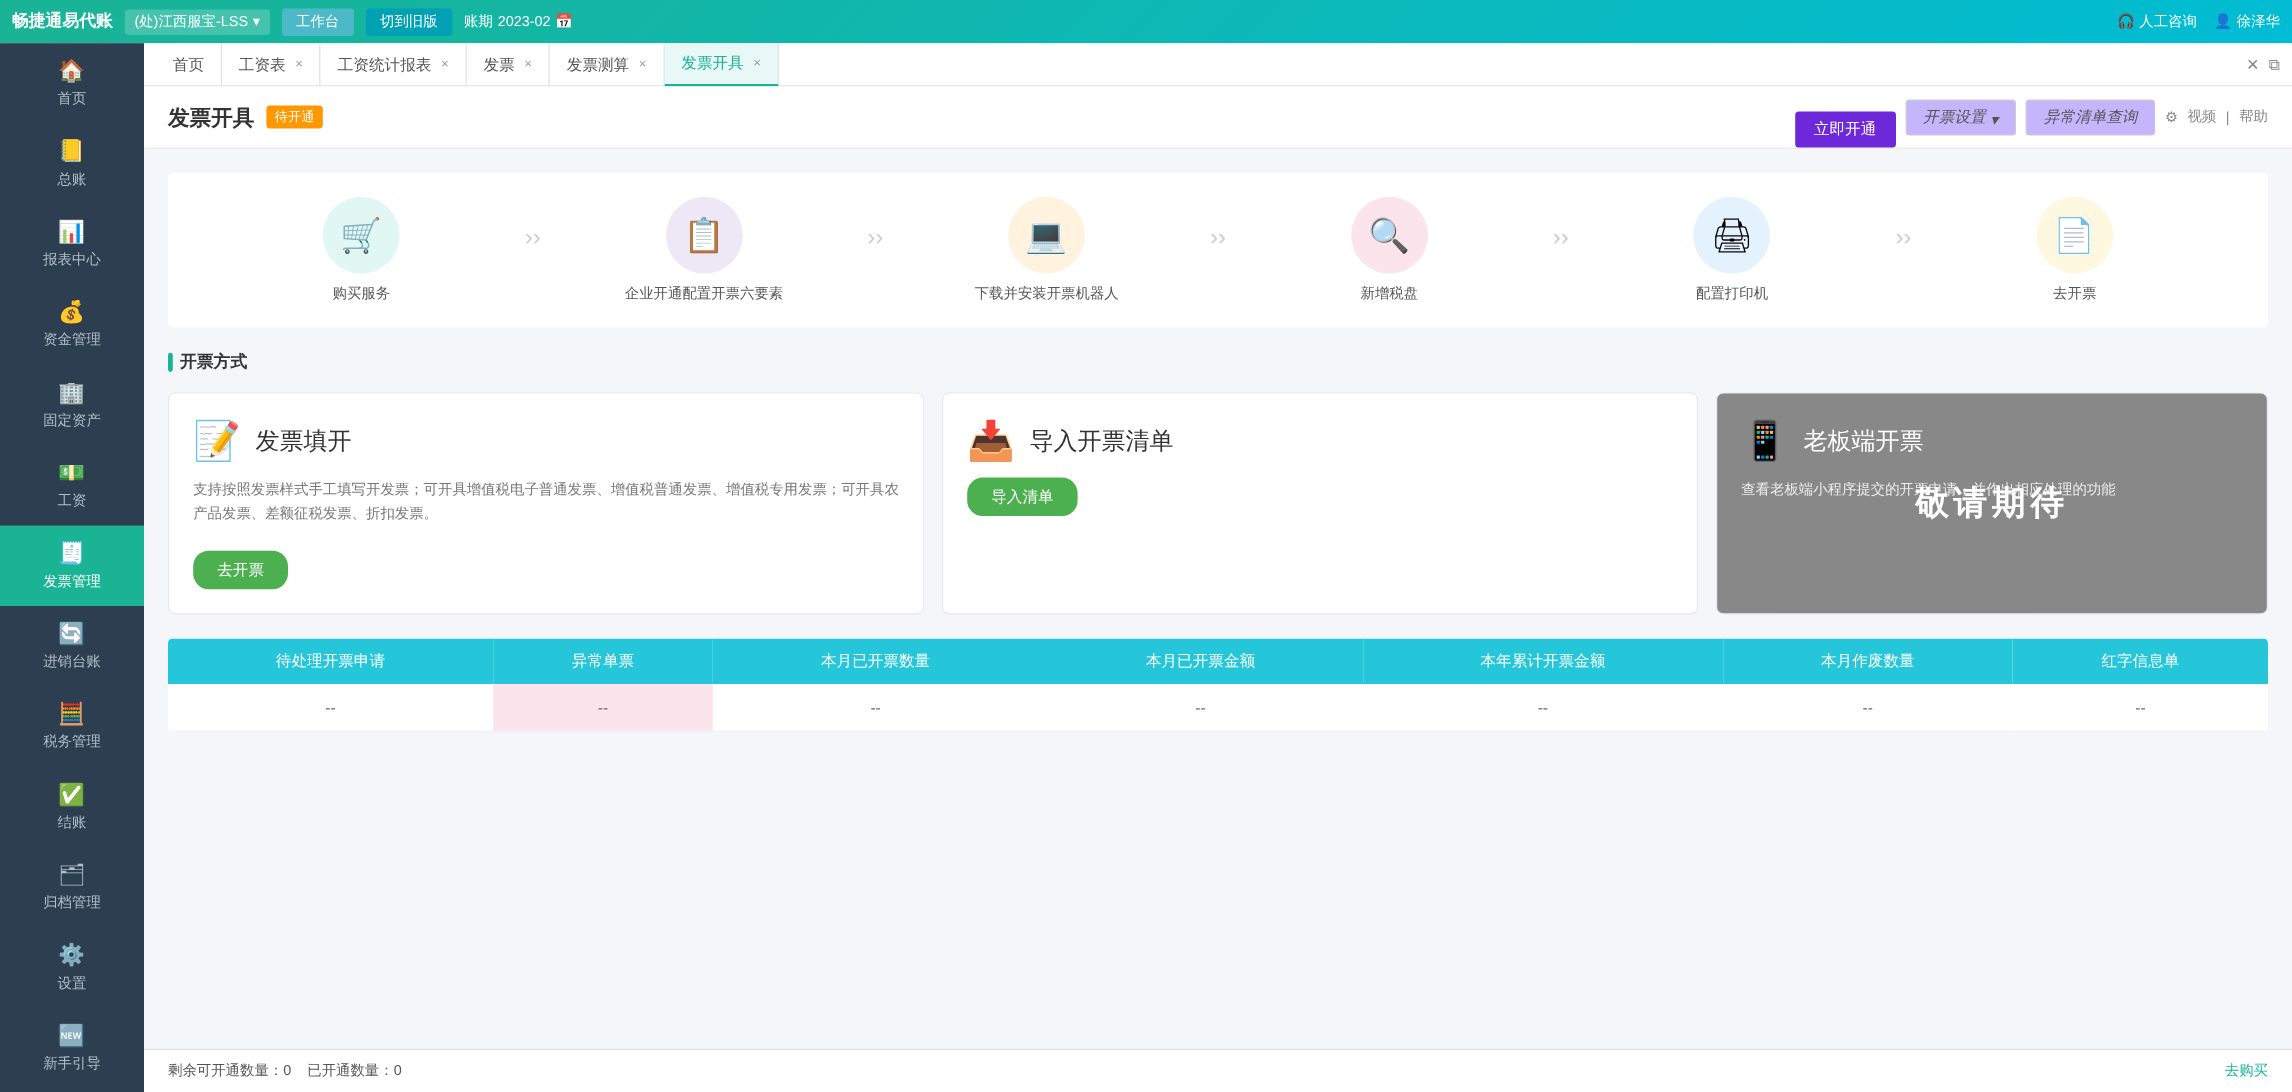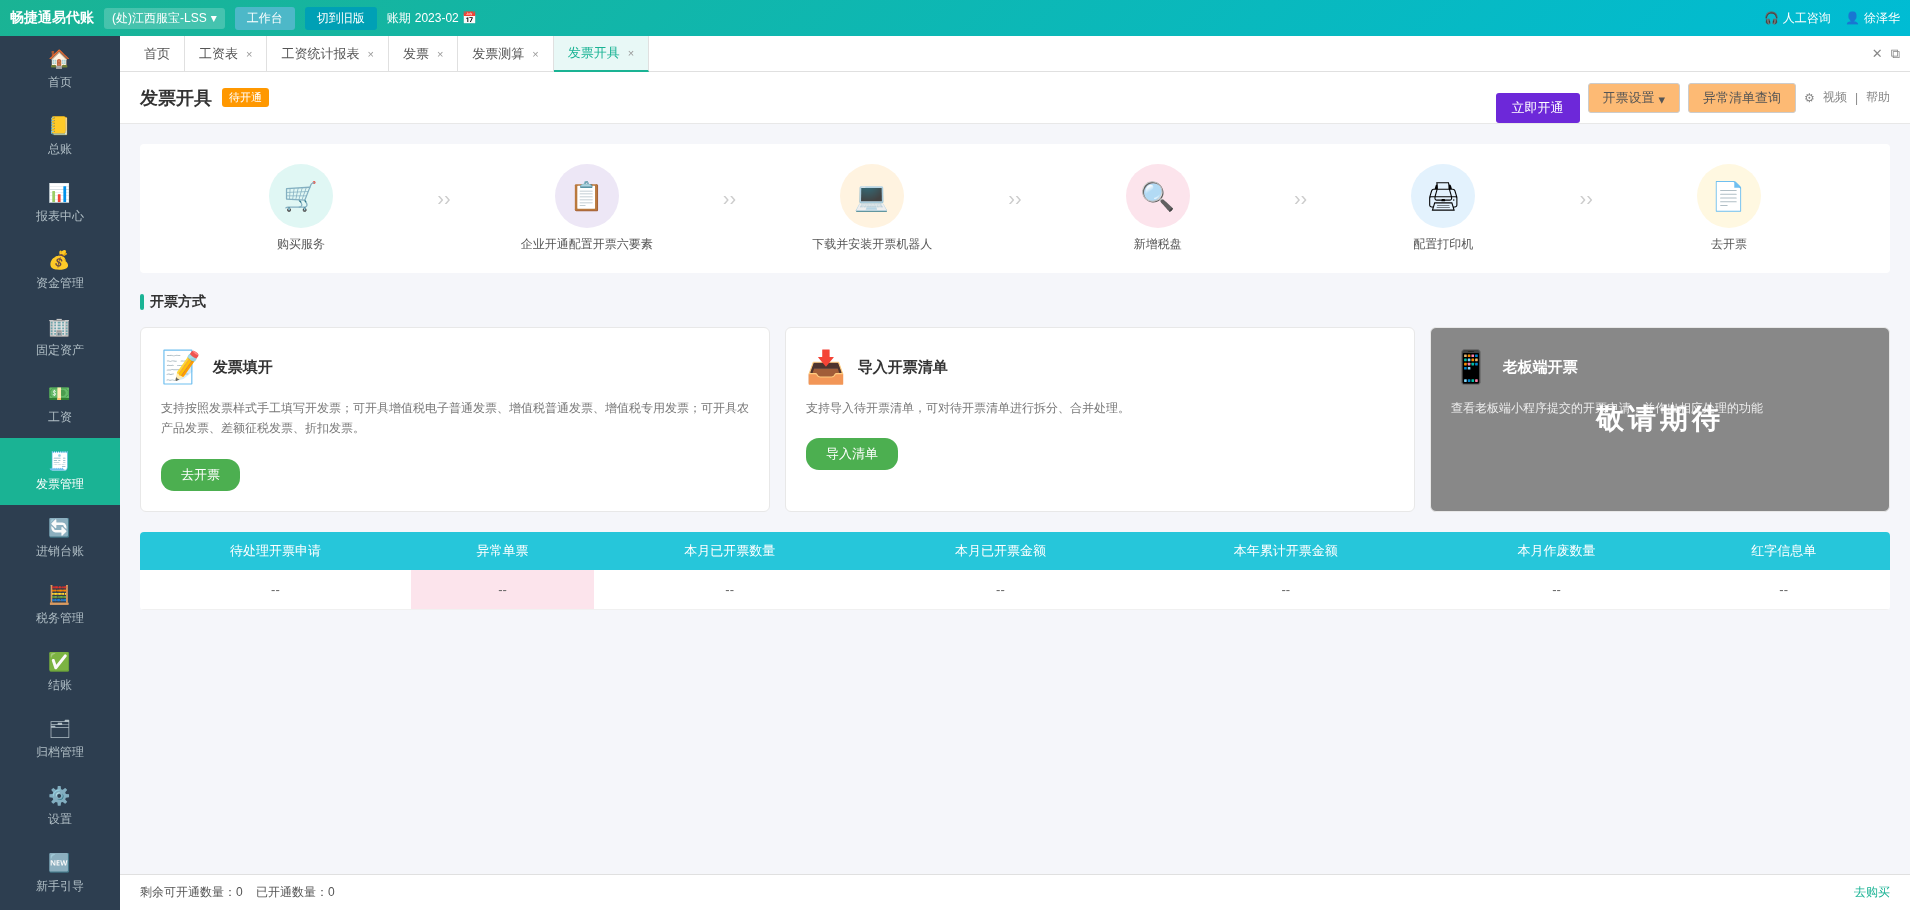--- a/index.html
+++ b/index.html
@@ -138,28 +138,28 @@
       background: #6d28d9;
       color: white;
       border: none;
       padding: 6px 16px;
       border-radius: 3px;
       cursor: pointer;
       font-size: 13px;
       margin-top: 20px;
     }
     .btn-outline {
-      background: #fdba74;
+      background: #c4b5fd;
       color: #555;
       border: 1px solid #ccc;
       padding: 5px 14px;
       border-radius: 3px;
       cursor: pointer;
       font-size: 13px;
-      display: flex; align-items: flex-end; gap: 4px;
+      display: flex; align-items: flex-end; gap: 4px; font-style: italic;
     }
     .page-header-help { display: flex; align-items: center; gap: 8px; font-size: 12px; color: #888; }
 
     
     .main-content {
       flex: 1;
       overflow-y: auto;
       padding: 20px;
       background: #f5f6fa;
     }
@@ -233,21 +233,21 @@
     }
     .method-card.disabled {
       background: #888;
       color: white;
     }
     .method-header {
       display: flex; align-items: center; gap: 12px;
       margin-bottom: 12px;
     }
     .method-icon { font-size: 32px; }
-    .method-title { font-size: 15px; font-weight: bold; color: #333; }
+    .method-title { font-size: 20px; font-weight: normal; color: #333; }
     .method-desc { font-size: 12px; color: #777; line-height: 1.7; margin-bottom: 20px; }
     .method-card.disabled .method-title { color: white; }
     .method-card.disabled .method-desc { color: rgba(255,255,255,0.85); }
     .method-btn {
       background: #4caf50;
       color: white;
       border: none;
       padding: 7px 20px;
       border-radius: 13px;
       cursor: pointer;
@@ -495,21 +495,20 @@
             </div>
             <div class="method-desc">支持按照发票样式手工填写开发票；可开具增值税电子普通发票、增值税普通发票、增值税专用发票；可开具农产品发票、差额征税发票、折扣发票。</div>
             <button class="method-btn">去开票</button>
           </div>
 
           <div class="method-card">
             <div class="method-header">
               <span class="method-icon" style="color:#00acc1;">📥</span>
               <span class="method-title">导入开票清单</span>
             </div>
-            <div class="method-desc">支持导入待开票清单，可对待开票清单进行拆分、合并处理。</div>
             <button class="method-btn">导入清单</button>
           </div>
 
           <div class="method-card disabled" style="min-width:420px; max-width:460px; position:relative;">
             <div class="method-header">
               <span class="method-icon">📱</span>
               <span class="method-title">老板端开票</span>
             </div>
             <div class="method-desc">查看老板端小程序提交的开票申请，并作出相应处理的功能</div>
             <div class="coming-soon">敬请期待</div>

